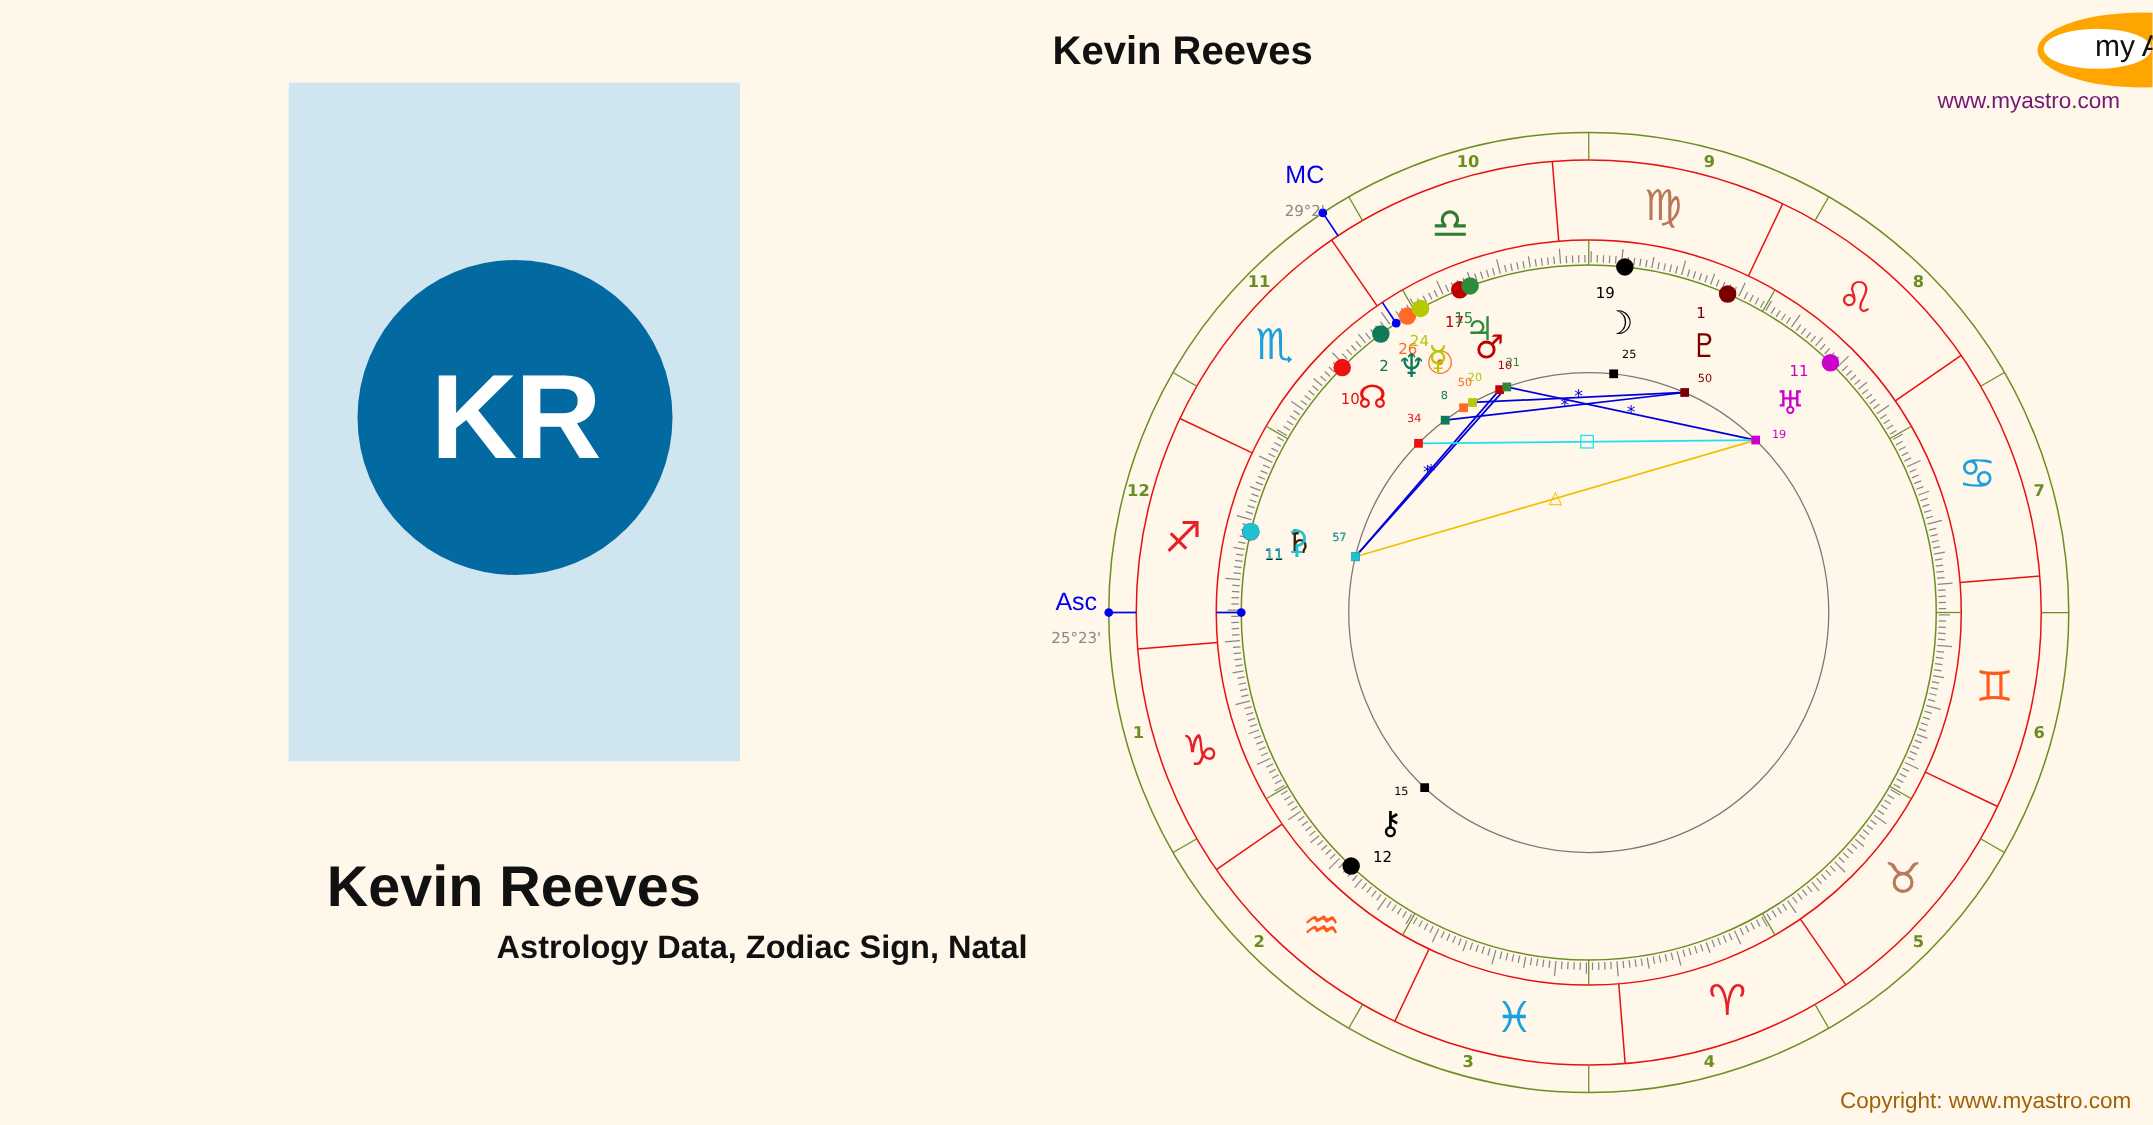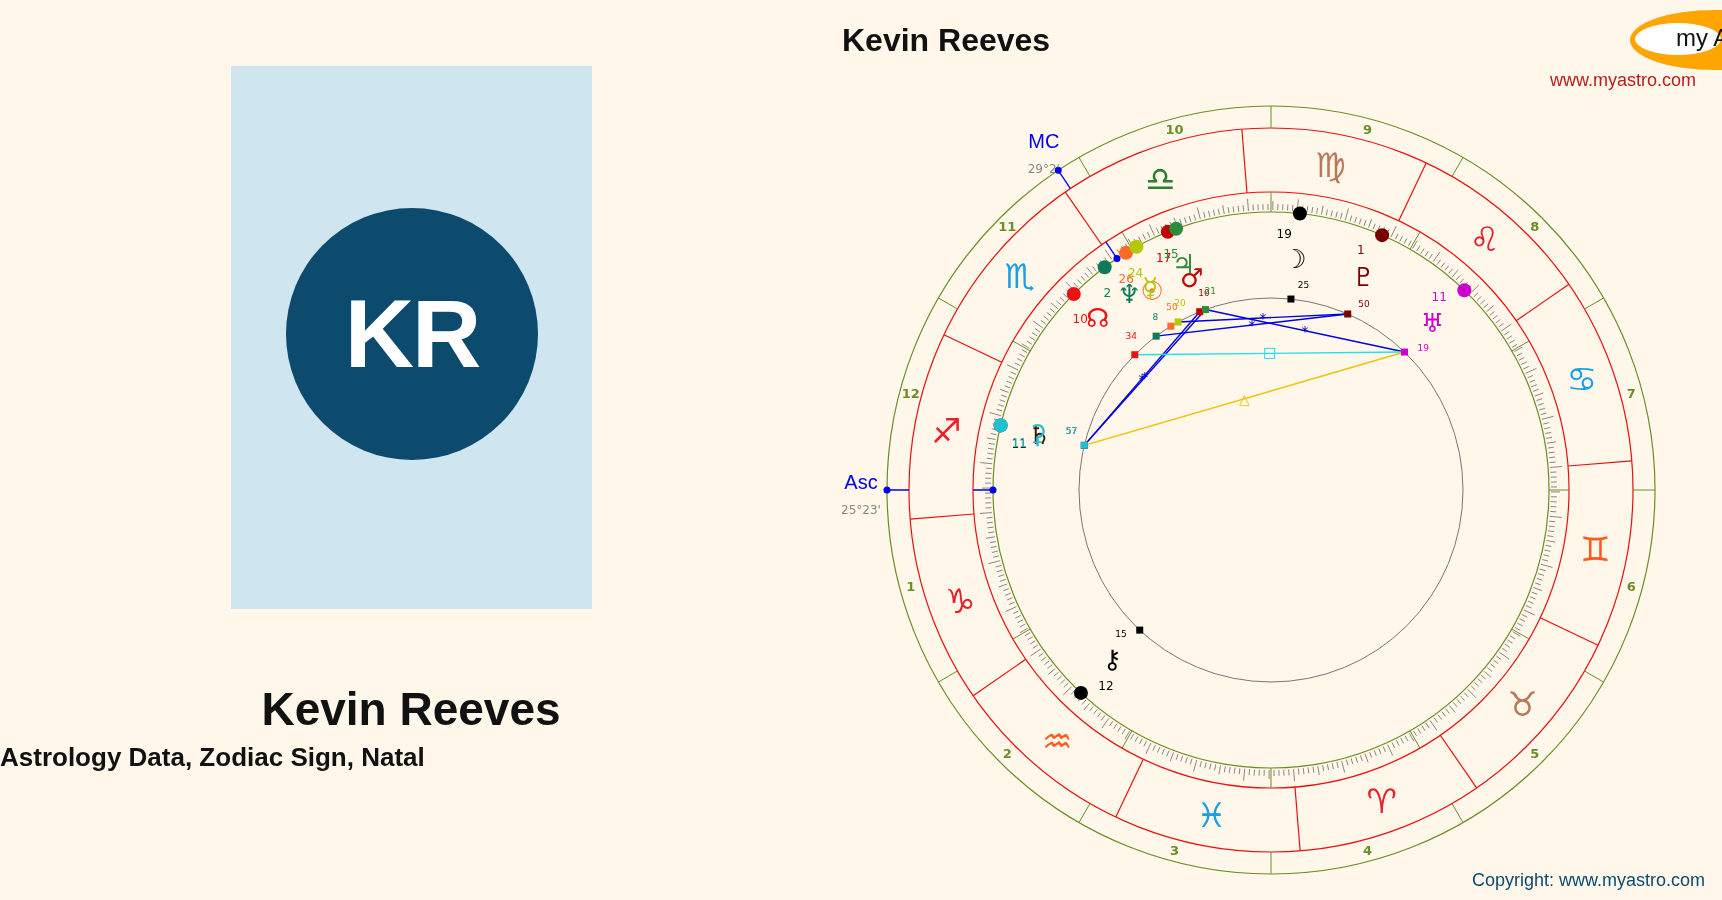--- a/index.html
+++ b/index.html
@@ -5,51 +5,51 @@
   html, body { margin: 0; padding: 0; }
   body {
     width: 1722px; height: 900px; background: #fef7ea; position: relative; overflow: hidden;
     font-family: "Liberation Sans", "DejaVu Sans", sans-serif; color: #111;
   }
   .photo-box {
     position: absolute; left: 231px; top: 66px; width: 361px; height: 543px; background: #cfe6f0;
   }
   .avatar {
     position: absolute; left: 286px; top: 208px; width: 252px; height: 252px; border-radius: 50%;
-    background: #0c4a6e; display: flex; align-items: center; justify-content: center;
+    background: #0369a1; display: flex; align-items: center; justify-content: center;
   }
   .avatar span { color: #fff; font-weight: bold; font-size: 96px; letter-spacing: -2px; font-family: "Liberation Sans", "DejaVu Sans", sans-serif; }
   .name-big {
     position: absolute; left: 0; width: 822px; top: 682px; text-align: center;
     font-weight: bold; font-size: 46px; color: #111;
   }
   .subtitle {
-    position: absolute; left: 0; width: 822px; top: 742px; text-align: left;
+    position: absolute; left: 0; width: 822px; top: 742px; text-align: right;
     font-weight: bold; font-size: 26px; line-height: 30px; color: #111;
   }
   .chart-title {
     position: absolute; left: 842px; top: 22px; font-weight: bold; font-size: 32px; color: #111;
   }
   .logo {
     position: absolute; left: 1630px; top: 10px; width: 170px; height: 60px;
   }
   .logo-outer {
     position: absolute; left: 0; top: 0; width: 170px; height: 60px; border-radius: 50%; background: #ffa500;
   }
   .logo-inner {
     position: absolute; left: 5px; top: 13px; width: 86px; height: 32px; border-radius: 50%; background: #ffffff;
   }
   .logo-text {
     position: absolute; left: 46px; top: 14px; font-size: 24px; color: #111; white-space: nowrap;
   }
   .site-url {
-    position: absolute; left: 1550px; top: 70px; font-size: 18px; color: #b91c1c;
+    position: absolute; left: 1550px; top: 70px; font-size: 18px; color: #701a75;
   }
   .copyright {
-    position: absolute; left: 1472px; top: 870px; font-size: 18px; color: #0c4a6e; text-align: center;
+    position: absolute; left: 1472px; top: 870px; font-size: 18px; color: #a16207; text-align: center;
   }
   svg.chart { position: absolute; left: 0; top: 0; }
 </style>
 </head>
 <body>
 
 <div class="photo-box"></div>
 <div class="avatar">
   <span>KR</span>
 </div>

